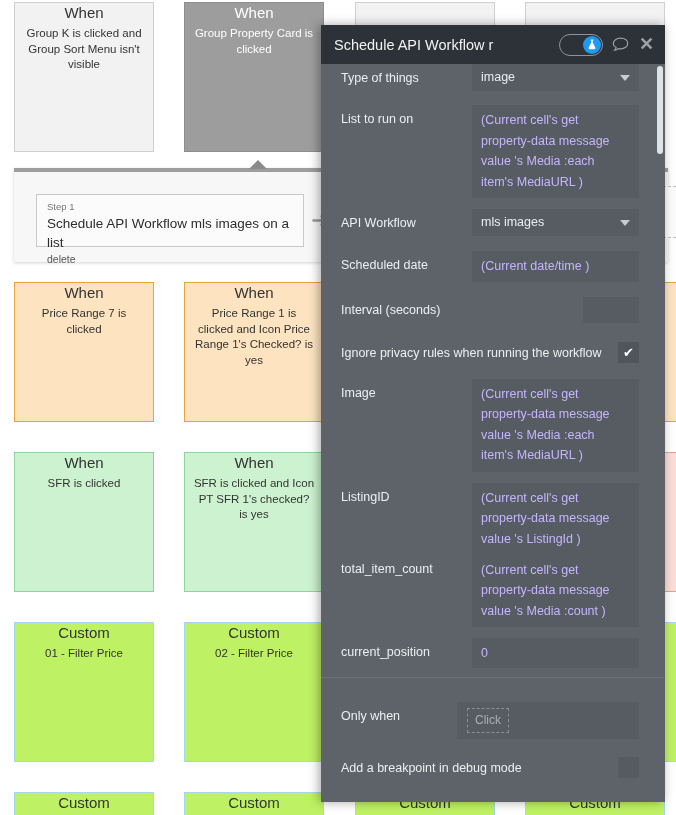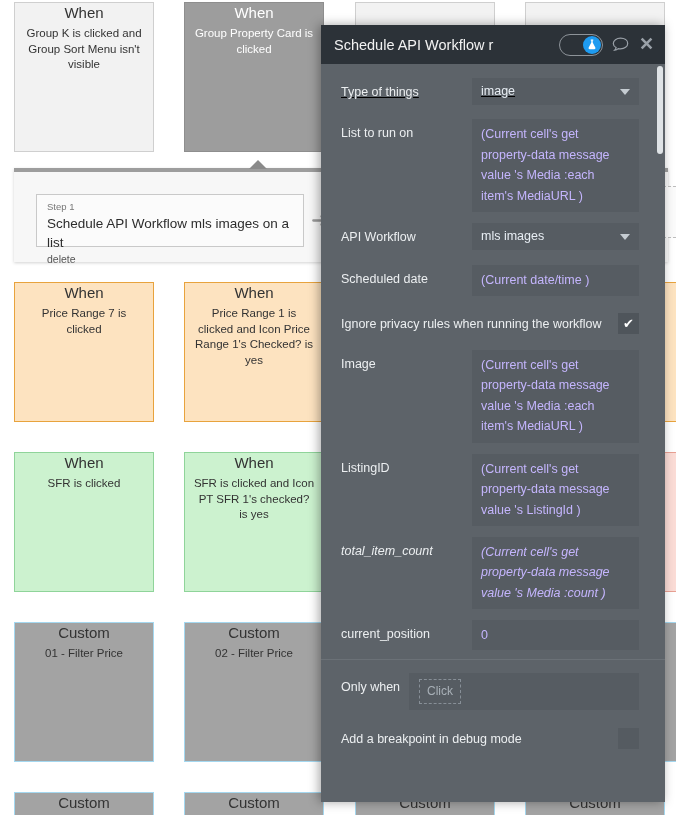--- a/index.html
+++ b/index.html
@@ -29,21 +29,21 @@
   .card .cdesc {
     font-size: 11.5px; color: #333; line-height: 15.5px;
     padding: 0 8px;
   }
   .card.selected {
     background: #9d9d9d; border-color: #8e8e8e;
   }
   .card.selected .ctitle, .card.selected .cdesc { color: #ffffff; }
   .card.orange { background: #fde3c0; border-color: #e8a33d; }
   .card.green  { background: #ccf2cf; border-color: #8fd49a; }
-  .card.blue   { background: #a3a3a3; border-color: #a4d8f0; }
+  .card.blue   { background: #bef264; border-color: #a4d8f0; }
   .card.pinkedge { background: #fbdcd6; border-color: #e8a093; }
 
   
   .strip {
     position: absolute;
     background: #f7f7f7;
     border-top: 4px solid #9d9d9d;
     box-shadow: 0 1px 3px rgba(0,0,0,0.18);
   }
   .strip-caret {
@@ -291,21 +291,21 @@
         </span>
         <span class="close-x">✕</span>
       </div>
     </div>
 
     <div class="panel-body">
       <div class="panel-scrollbar"></div>
 
       <div class="scroll-area">
 
-        <div class="row" style="margin-top:14px;text-decoration:underline;">
+        <div class="row" style="">
           <div class="lbl">Type of things</div>
           <div class="field dropdown">
             <span>image</span>
             <span class="caret-dn"></span>
           </div>
         </div>
 
         <div class="row" style="margin-top:11px;">
           <div class="lbl">List to run on</div>
           <div class="field dyn" style="min-height:93px;">(Current cell's get property-data message value 's Media :each item's MediaURL )</div>
@@ -317,49 +317,53 @@
             <span>mls images</span>
             <span class="caret-dn"></span>
           </div>
         </div>
 
         <div class="row" style="margin-top:12px;">
           <div class="lbl">Scheduled date</div>
           <div class="field dyn">(Current date/time )</div>
         </div>
 
+        <div class="row checkrow" style="margin-top:13px;">
+          <div class="lbl-wide">Interval (seconds)</div>
+          <div class="field small"></div>
+        </div>
 
         <div class="row checkrow" style="margin-top:13px;">
           <div class="lbl-wide">Ignore privacy rules when running the workflow</div>
           <div class="chk">✔</div>
         </div>
 
         <div class="row" style="margin-top:11px;">
           <div class="lbl">Image</div>
           <div class="field dyn" style="min-height:93px;">(Current cell's get property-data message value 's Media :each item's MediaURL )</div>
         </div>
 
         <div class="row" style="margin-top:11px;">
           <div class="lbl">ListingID</div>
           <div class="field dyn" style="min-height:72px;"> (Current cell's get property-data message value 's ListingId )</div>
         </div>
 
-        <div class="row" style="margin-top:11px;font-style:italic;">
+        <div class="row" style="">
           <div class="lbl">total_item_count</div>
           <div class="field dyn" style="min-height:72px;">(Current cell's get property-data message value 's Media :count )</div>
         </div>
 
         <div class="row" style="margin-top:11px;">
           <div class="lbl">current_position</div>
           <div class="field dyn" style="min-height:29px;">0</div>
         </div>
 
         <div class="divider"></div>
 
-        <div class="row onlywhen" style="margin-top:13px;">
+        <div class="row onlywhen" style="margin-top:24px;gap:48px;">
           <div class="lbl" style="width:68px; flex:0 0 68px;">Only when</div>
           <div class="field">
             <span class="ph-click">Click</span>
           </div>
         </div>
 
         <div class="row checkrow" style="margin-top:14px;">
           <div class="lbl-wide">Add a breakpoint in debug mode</div>
           <div class="chk empty"></div>
         </div>

